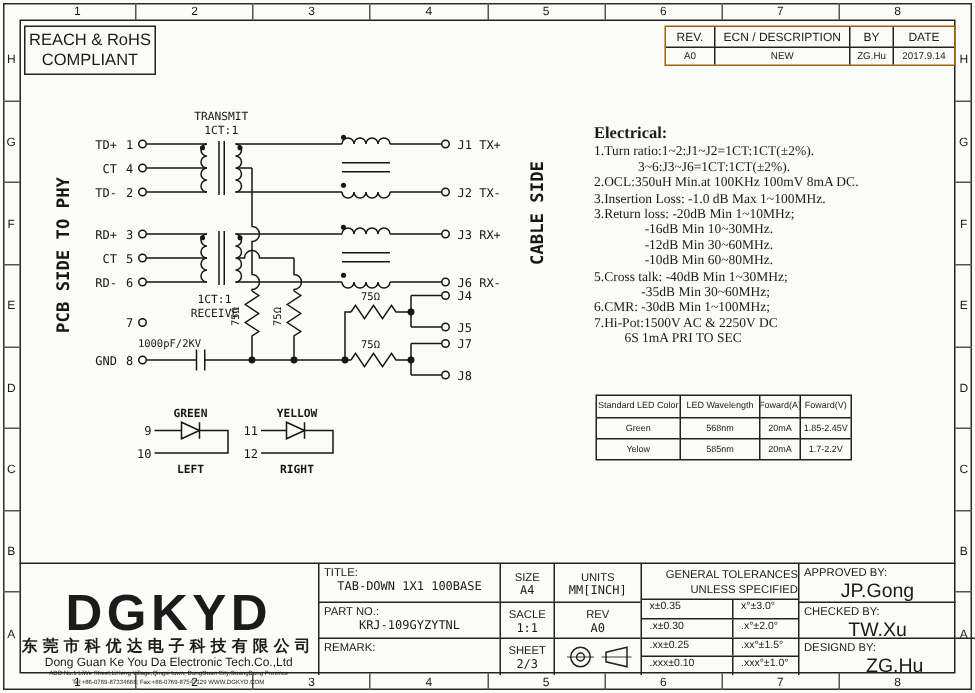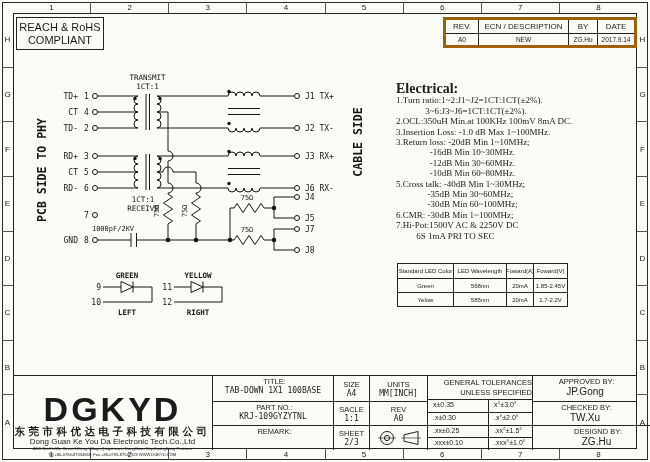--- a/index.html
+++ b/index.html
@@ -14,61 +14,61 @@
   .band-h .cell{flex:1;text-align:center;font-size:8px;line-height:11px;border-left:1px solid #555;}
   .band-h .cell:first-child{border-left:none;}
   .band-v{position:absolute;top:13px;width:11px;height:436px;display:flex;flex-direction:column;}
   .band-v .cell{flex:1;text-align:center;font-size:8px;display:flex;align-items:center;justify-content:center;border-top:1px solid #555;}
   .band-v .cell:first-child{border-top:none;}
   
   .compliance{position:absolute;left:16px;top:17px;width:88px;height:33px;border:1px solid #222;
               display:flex;flex-direction:column;align-items:center;justify-content:center;
               font-size:11px;line-height:13px;white-space:nowrap;}
   
-  .rev{position:absolute;left:443px;top:17px;width:194px;border:3px solid #a16207;font-size:8px;}
+  .rev{position:absolute;left:443px;top:17px;width:194px;border:1px solid #a16207;font-size:8px;}
   .rev .r{display:flex;}
   .rev .r > div{border-left:1px solid #222;text-align:center;overflow:hidden;white-space:nowrap;}
   .rev .r > div:first-child{border-left:none;}
   .rev .hd > div{height:13px;line-height:13px;font-size:8px;}
   .rev .dt > div{height:12px;line-height:12px;font-size:6.5px;border-top:1px solid #222;}
   .rev .c1{width:32px;} .rev .c2{width:90px;} .rev .c3{width:29px;} .rev .c4{flex:1;}
   
   .electrical{position:absolute;left:396px;top:84px;width:242px;
               font-family:"Liberation Serif",serif;font-size:9px;line-height:10.4px;}
   .electrical div{white-space:pre;}
-  .electrical div:first-child{font-weight:bold;font-size:14px;margin-bottom:1px;}
+  .electrical div:first-child{font-weight:bold;font-size:11px;margin-bottom:1px;}
   
   .ledspec{position:absolute;left:397px;top:263px;width:171px;}
   .ledspec .t{text-align:center;font-size:10px;margin-bottom:6px;}
   .ledtable{border:1px solid #222;font-size:6px;}
   .ledtable .r{display:flex;}
   .ledtable .r > div{border-left:1px solid #222;border-top:1px solid #222;height:14px;display:flex;
                      align-items:center;justify-content:center;text-align:center;overflow:hidden;white-space:nowrap;}
   .ledtable .r:first-child > div{border-top:none;}
   .ledtable .r > div:first-child{border-left:none;}
   .lc1{width:55px;} .lc2{width:53px;} .lc3{width:27px;} .lc4{flex:1;}
   
   .tb{position:absolute;left:13px;top:375px;width:624px;height:74px;border-top:1.5px solid #222;font-size:7.5px;}
   .tb .cell{position:absolute;border-left:1px solid #222;border-top:1px solid #222;overflow:hidden;}
   .tb .noL{border-left:none;} .tb .noT{border-top:none;}
-  .lbl{padding:1px 0 0 3px;font-size:7.5px;text-align:center;}
+  .lbl{padding:1px 0 0 3px;font-size:7.5px;}
   .val-c{text-align:center;font-family:"DejaVu Sans Mono",monospace;font-size:8px;}
   .logo-cell{display:flex;flex-direction:column;align-items:center;justify-content:flex-start;padding-top:1px;}
   .logo{font-size:34px;line-height:32px;font-weight:bold;letter-spacing:3px;font-family:"Liberation Sans",sans-serif;}
   .cn{font-size:10.5px;font-weight:bold;letter-spacing:3.5px;line-height:12px;white-space:nowrap;}
   .en{font-size:8px;line-height:9px;white-space:nowrap;}
   .addr{font-size:4.5px;line-height:5.5px;white-space:nowrap;transform:scale(.9);}
   .tol-head{height:23px;text-align:right;font-size:7.5px;line-height:10px;padding-top:2px;}
   .tol-rows{position:absolute;left:0;top:23px;right:0;bottom:0;display:flex;flex-direction:column;}
   .tol-rows .r{flex:1;display:flex;border-top:1px solid #222;}
   .tol-rows .r span{display:block;padding:1px 0 0 5px;font-size:7px;}
   .tol-rows .r span:first-child{width:60px;}
   .tol-rows .r span:last-child{flex:1;border-left:1px solid #222;}
   .sign .lbl{padding-left:3px;}
-  .sign .nm{text-align:center;font-size:10px;}
+  .sign .nm{text-align:center;font-size:13px;}
   .ctr{display:flex;flex-direction:column;align-items:center;justify-content:center;text-align:center;}
 </style>
 </head>
 <body>
 
 <div class="sheet">
 
   <div class="outer-border"></div>
 
   <div class="band-h" style="top:2px;">
@@ -265,21 +265,20 @@
     <div>1.Turn ratio:1~2:J1~J2=1CT:1CT(±2%).</div>
     <div>             3~6:J3~J6=1CT:1CT(±2%).</div>
     <div>2.OCL:350uH Min.at 100KHz 100mV 8mA DC.</div>
     <div>3.Insertion Loss: -1.0 dB Max 1~100MHz.</div>
     <div>3.Return loss: -20dB Min 1~10MHz;</div>
     <div>               -16dB Min 10~30MHz.</div>
     <div>               -12dB Min 30~60MHz.</div>
     <div>               -10dB Min 60~80MHz.</div>
     <div>5.Cross talk: -40dB Min 1~30MHz;</div>
     <div>              -35dB Min 30~60MHz;</div>
-    <div>              -30dB Min 60~100MHz;</div>
     <div>6.CMR: -30dB Min 1~100MHz;</div>
     <div>7.Hi-Pot:1500V AC &amp; 2250V DC</div>
     <div>         6S 1mA PRI TO SEC</div>
   </div>
 
   <div class="ledspec">
     <div class="ledtable">
       <div class="r">
         <div class="lc1">Standard LED Color</div>
         <div class="lc2">LED Wavelength</div>

